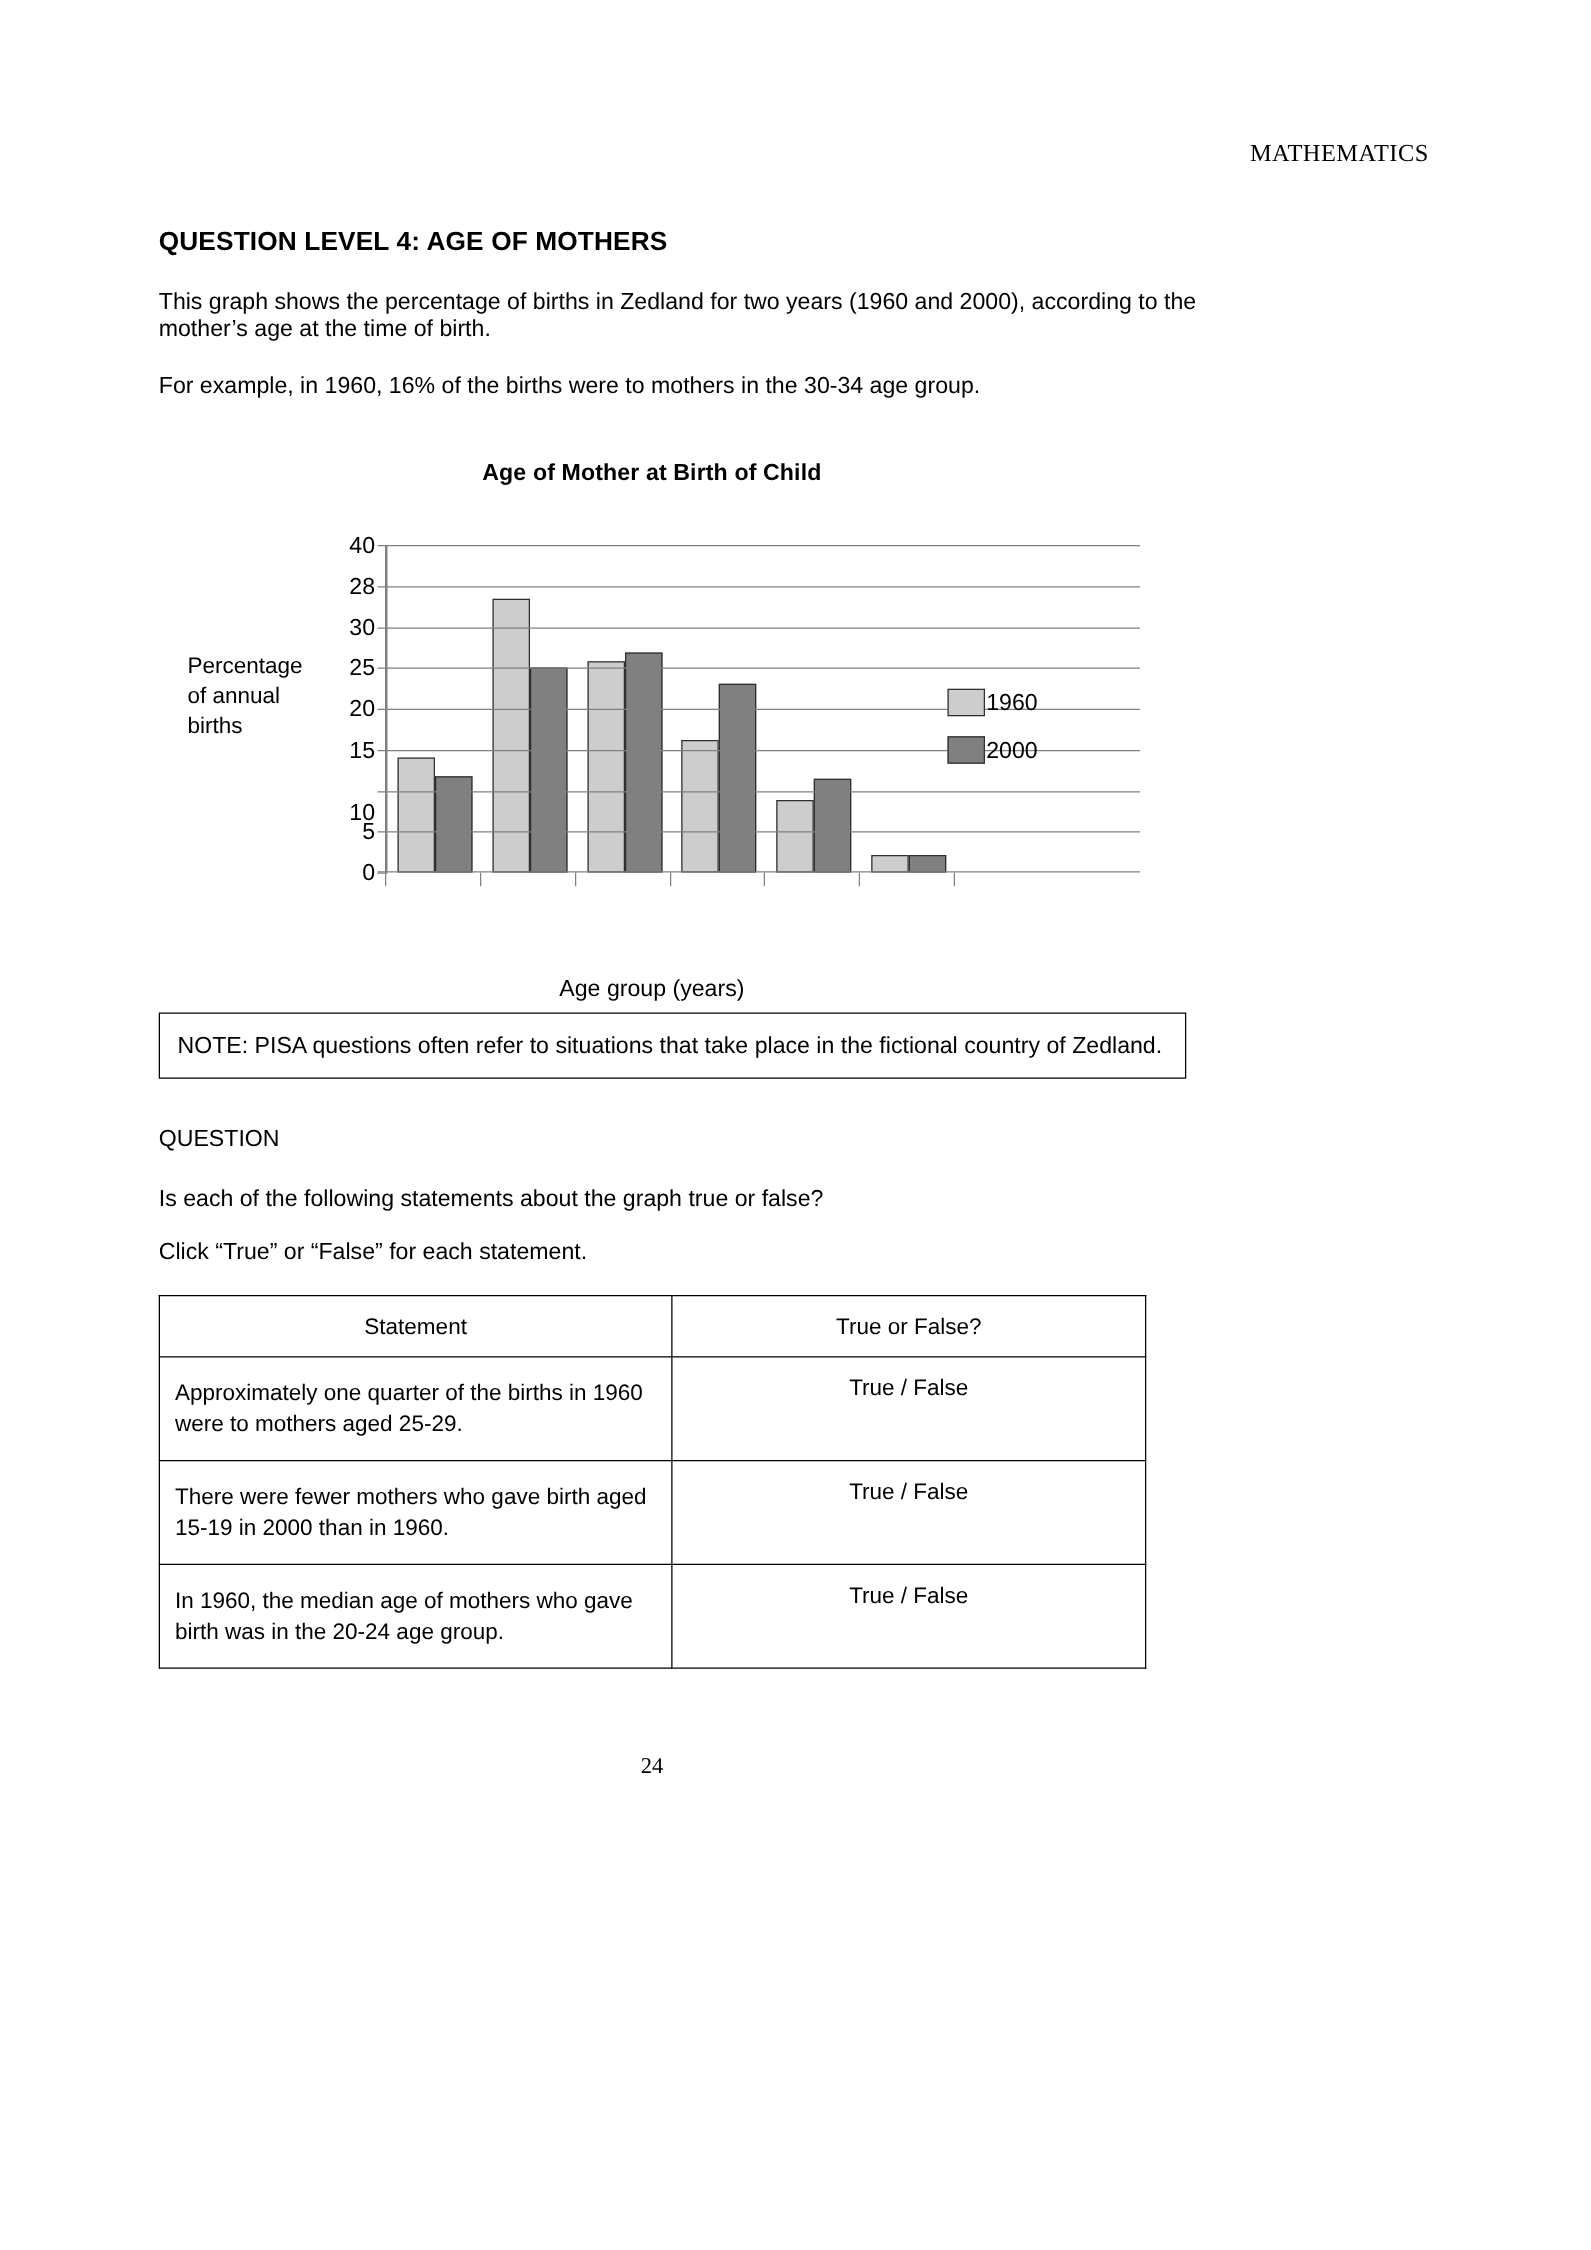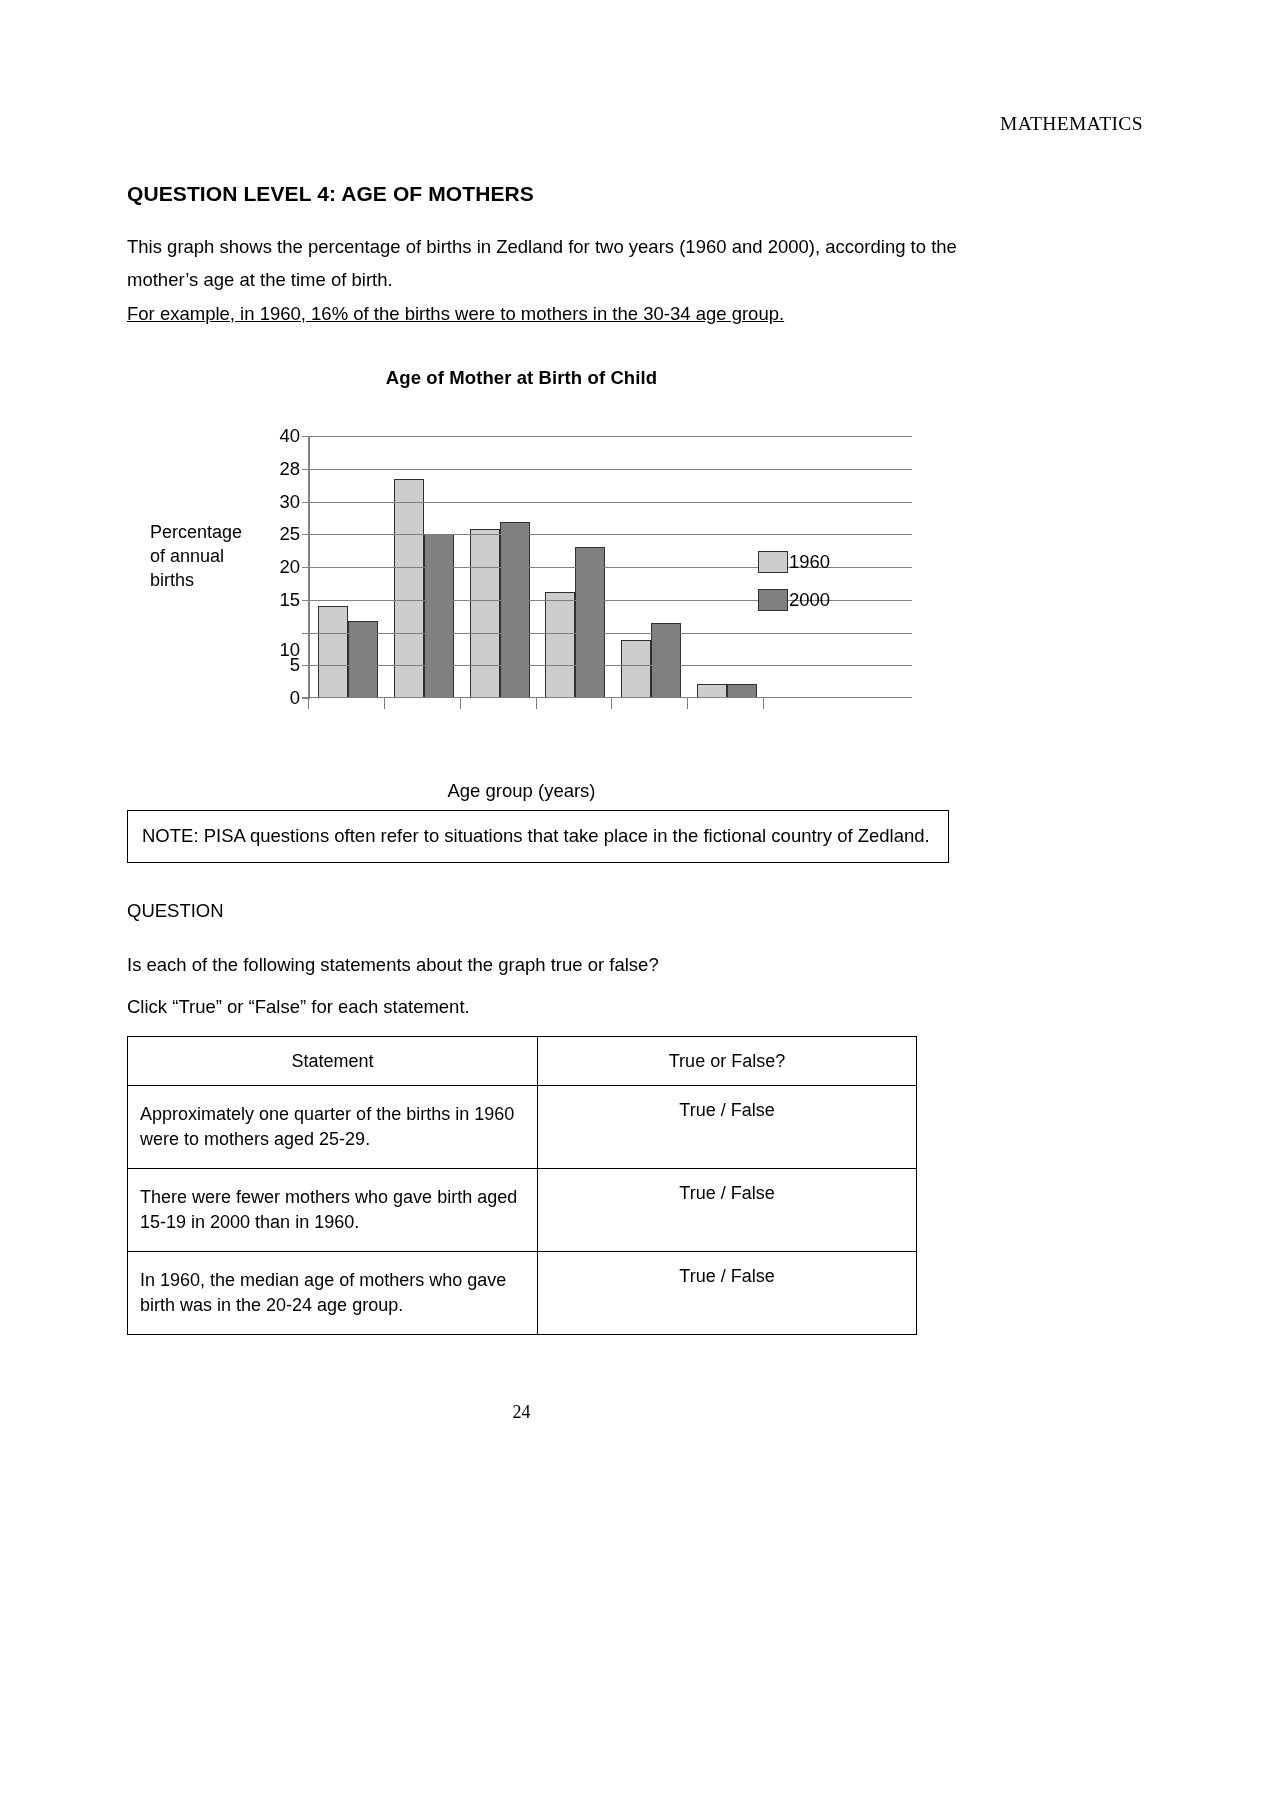--- a/index.html
+++ b/index.html
@@ -17,23 +17,23 @@
     position:absolute; top:113px; right:130px;
     font-family:"Liberation Serif", serif;
     font-size:19.5px; letter-spacing:0.4px;
   }
 
   .q-title {
     position:absolute; left:127px; top:182px;
     font-size:21px; font-weight:bold; letter-spacing:0.1px;
   }
 
-  .para { position:absolute; left:127px; font-size:18.5px; line-height:33px; }
+  .para { position:absolute; left:127px; font-size:18.5px; line-height:22px; }
   .para1 { top:230px; width:900px; }
-  .para2 { top:297px; width:900px;text-decoration:underline; }
+  .para2 { top:297px; width:900px; }
 
   
   .chart-title {
     position:absolute; left:0; top:367px; width:1273px;
     text-align:center; font-size:18.5px; font-weight:bold;
     letter-spacing:0.1px;
   }
   .chart-title span { position:relative; left:-115px; }
 
   .chart-wrap { position:absolute; left:150px; top:425px; width:820px; height:370px; }

